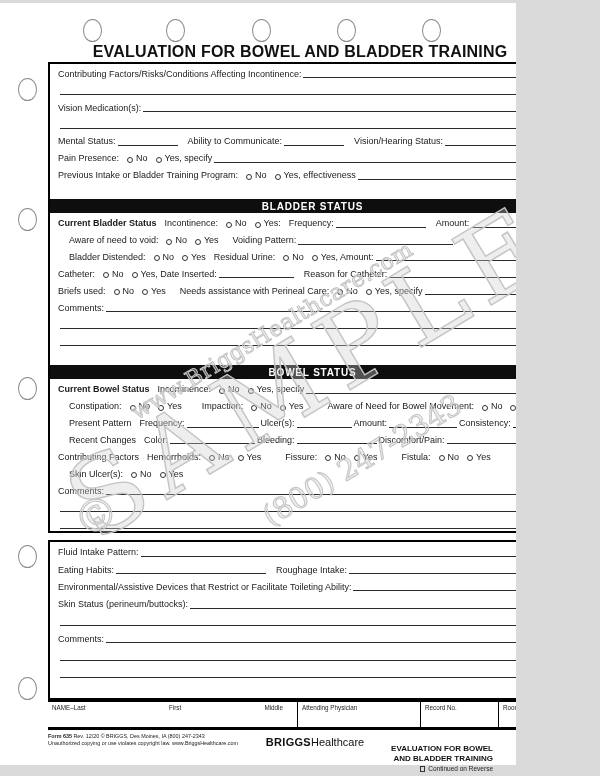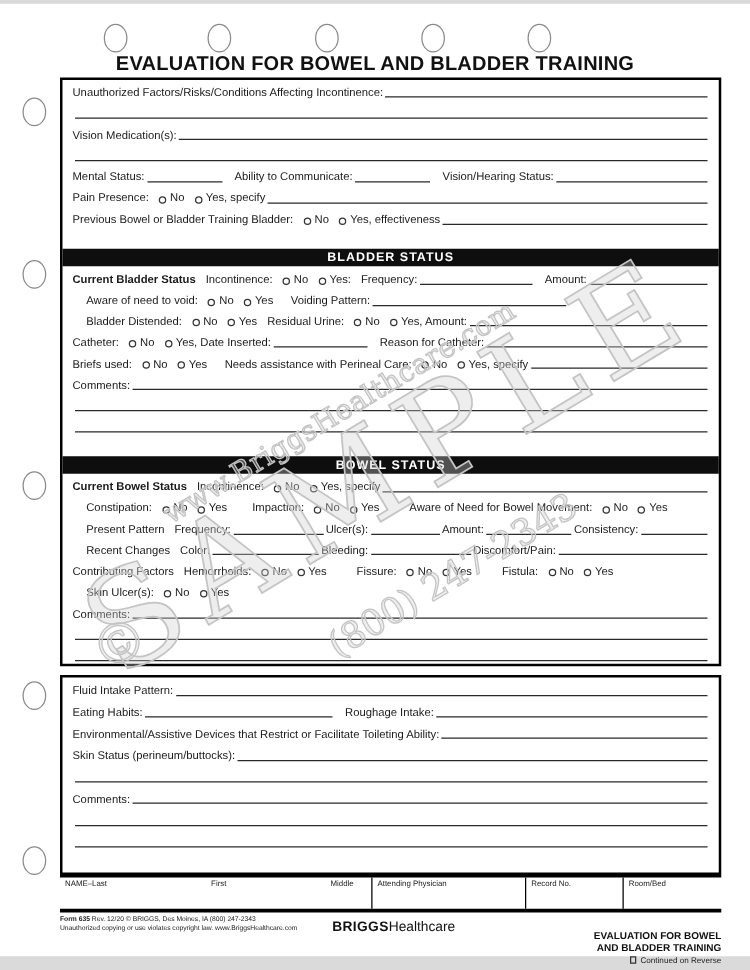--- a/index.html
+++ b/index.html
@@ -1,17 +1,17 @@
 <!DOCTYPE html>
 <html><head>
 <meta charset="utf-8">
 <style>
   * { margin:0; padding:0; box-sizing:border-box; }
   html,body { background:#dadada; }
-  .stage { position:relative; width:600px; height:776px; background:#dadada; overflow:hidden;
+  .stage { position:relative; width:516px; height:776px; background:#dadada; overflow:hidden;
            font-family:"Liberation Sans", sans-serif; color:#1a1a1a; }
   .paper { position:absolute; left:0; top:3px; width:600px; height:762px; background:#ffffff; }
 
   
   .hole { position:absolute; width:19px; height:23px; border:1px solid #8a8a8a; border-radius:50%; background:#fff; }
 
   .title { position:absolute; left:0; top:43px; width:600px; text-align:center;
            font-size:16px; font-weight:bold; letter-spacing:0.2px; color:#111; }
 
   .box { position:absolute; left:48px; width:529px; border:2px solid #000; background:transparent; padding:1px 7px 0 8px; }
@@ -73,21 +73,21 @@
   <div class="hole" style="left:18px;top:208px;"></div>
   <div class="hole" style="left:18px;top:377px;"></div>
   <div class="hole" style="left:18px;top:545px;"></div>
   <div class="hole" style="left:18px;top:677px;"></div>
 
   <div class="title">EVALUATION FOR BOWEL AND BLADDER TRAINING</div>
 
   <div class="box box1">
 
     <div class="row">
-      <span class="t">Unauthorized Factors/Risks/Conditions Affecting Incontinence:</span>
+      <span class="t">Contributing Factors/Risks/Conditions Affecting Incontinence:</span>
       <span class="fl"></span>
     </div>
     <div class="row">
         <span class="fl"></span>
       </div>
 
     <div class="row">
       <span class="t">Vision Medication(s):</span>
       <span class="fl"></span>
     </div>
@@ -108,21 +108,21 @@
     <div class="row">
       <span class="t">Pain Presence:</span>
       <span class="r"></span>
         <span class="t">No</span>
       <span class="r"></span>
         <span class="t">Yes, specify</span>
       <span class="fl"></span>
     </div>
 
     <div class="row">
-      <span class="t">Previous Bowel or Bladder Training Bladder:</span>
+      <span class="t">Previous Intake or Bladder Training Program:</span>
       <span class="r"></span>
         <span class="t">No</span>
       <span class="r"></span>
         <span class="t">Yes, effectiveness</span>
       <span class="fl"></span>
     </div>
 
     <div class="bar">BLADDER STATUS</div>
 
     <div class="row">

